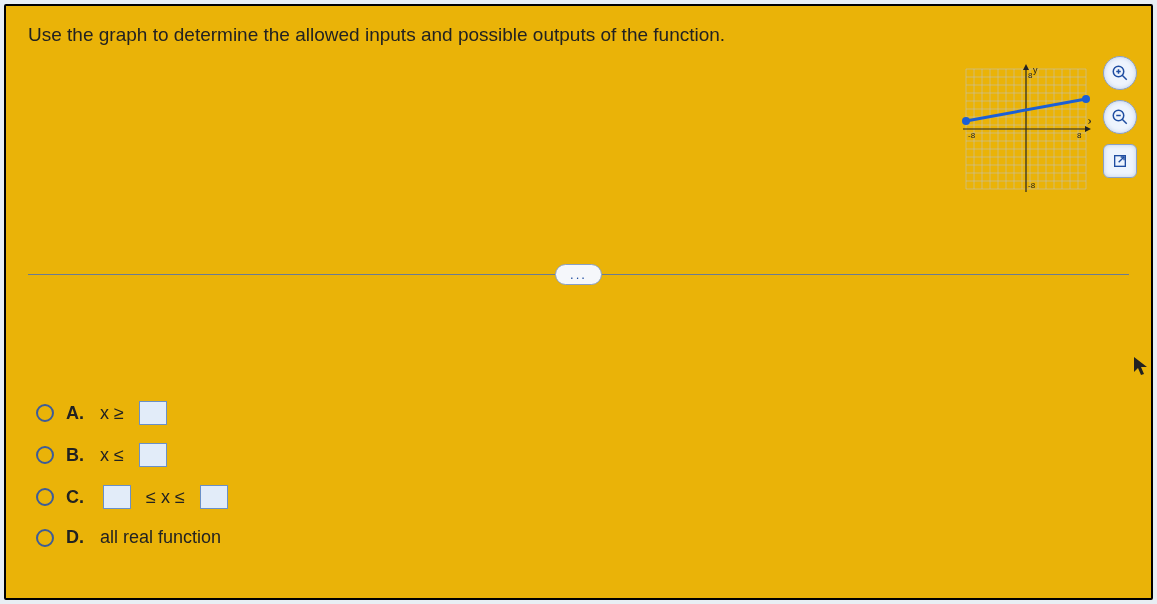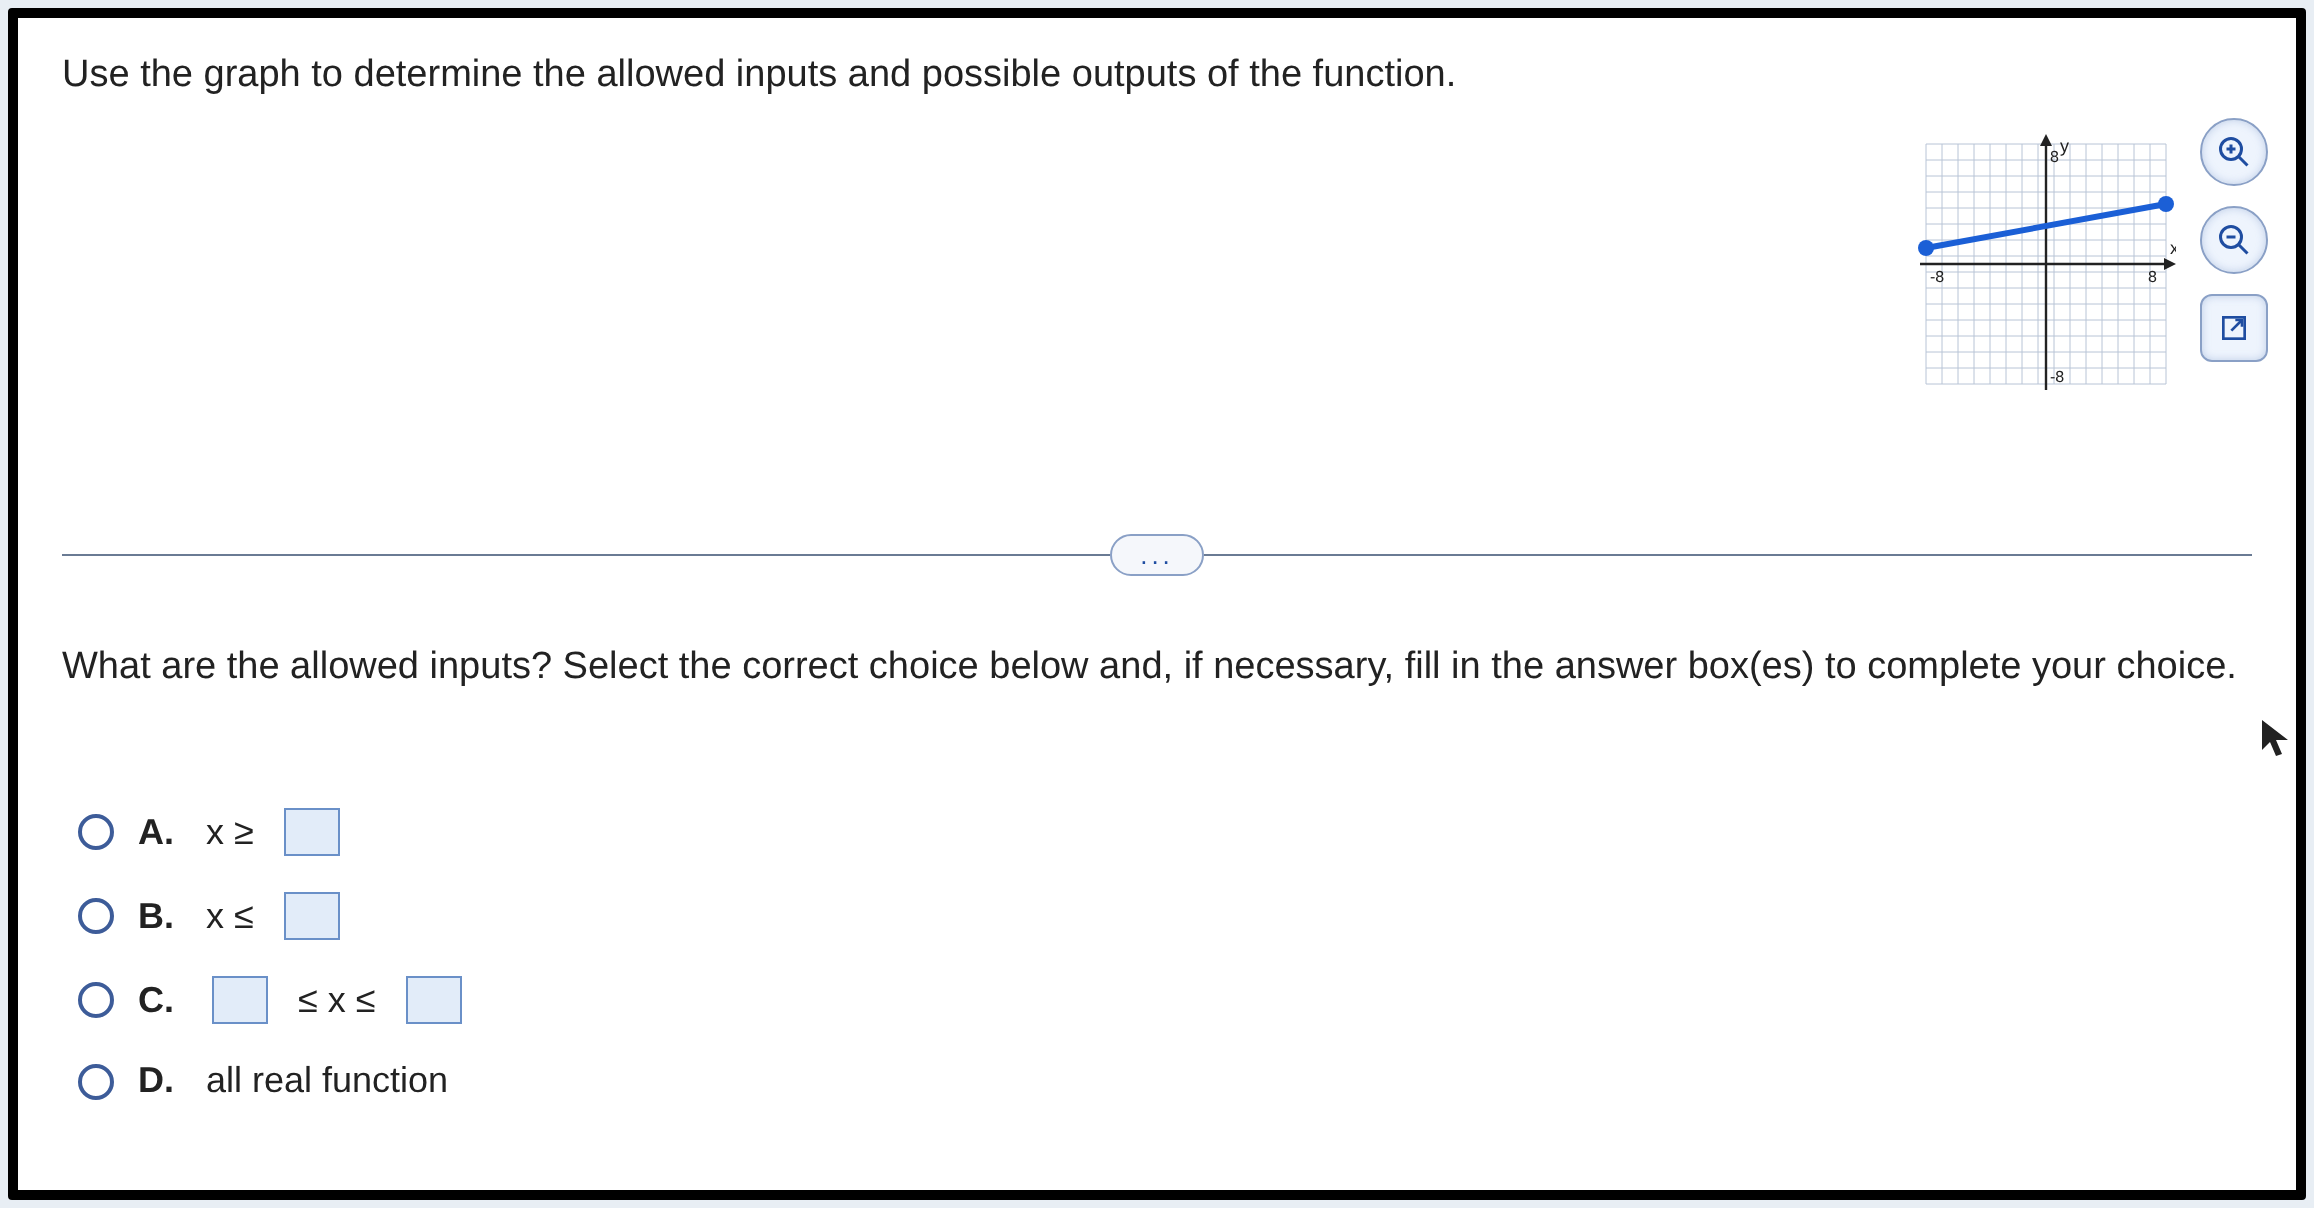--- a/index.html
+++ b/index.html
@@ -6,22 +6,22 @@
   body {
     font-family: Arial, Helvetica, sans-serif;
     background: #e8eef4;
     width: 1157px;
     height: 604px;
     overflow: hidden;
     position: relative;
     color: #222;
   }
   .page {
-    background: #ffffff;
-    border: 5px solid #000000;
+    background: #eab308;
+    border: 2px solid #000000;
     border-radius: 2px;
     margin: 4px;
     height: 596px;
     position: relative;
   }
   .question-top {
     padding: 18px 22px 10px 22px;
     font-size: 19px;
     color: #222;
   }
@@ -215,21 +215,20 @@
         </svg>
     </div>
   </div>
 
   <div class="divider-row">
     <div class="divider-line"></div>
     <div class="divider-badge">...</div>
     <div class="divider-line"></div>
   </div>
 
-  <div class="question-sub">What are the allowed inputs? Select the correct choice below and, if necessary, fill in the answer box(es) to complete your choice.</div>
 
   <div class="choices">
 
     <div class="choice">
       <span class="radio"></span>
       <span class="letter">A.</span>
       <span>x ≥</span>
       <span class="ans-box"></span>
     </div>
 

